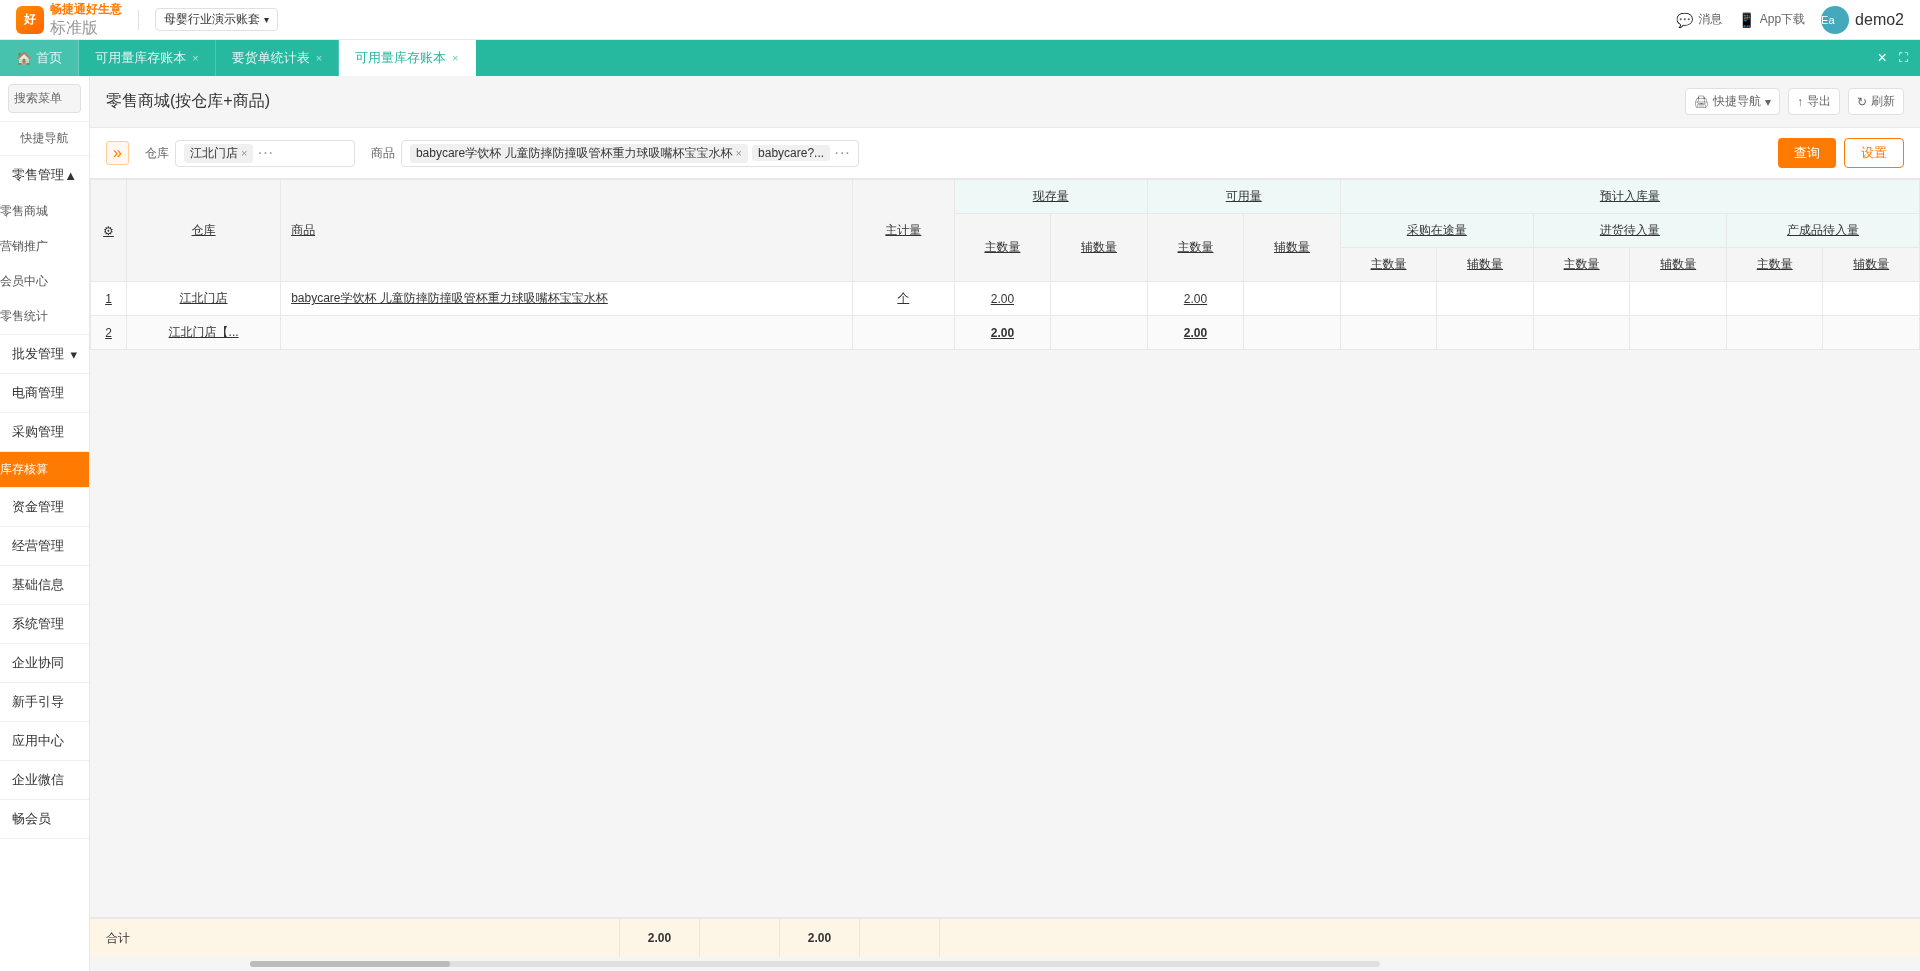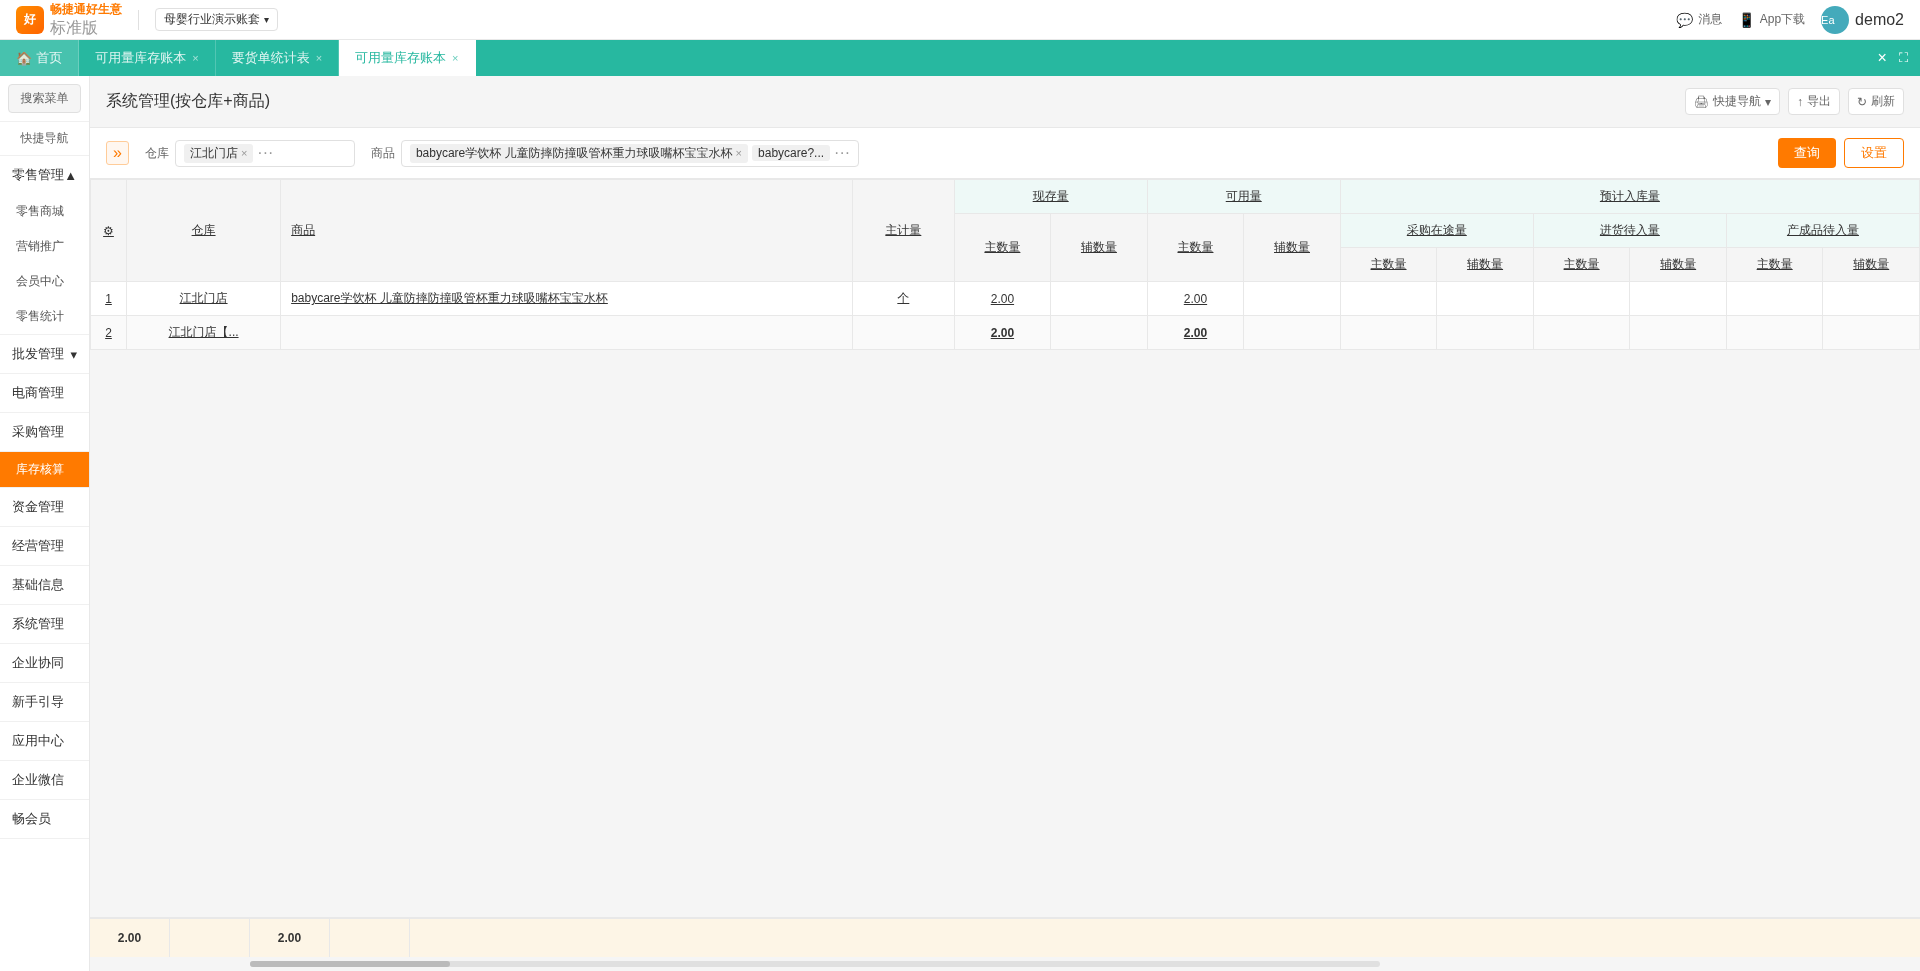--- a/index.html
+++ b/index.html
@@ -38,29 +38,29 @@
 
     
     .main-area { display: flex; flex: 1; overflow: hidden; }
 
     
     .sidebar {
       width: 90px; background: #fff; border-right: 1px solid #e8e8e8;
       display: flex; flex-direction: column; overflow-y: auto; flex-shrink: 0;
     }
     .sidebar-search { padding: 8px; border-bottom: 1px solid #f0f0f0; }
-    .sidebar-search-btn { width: 100%; padding: 5px; background: #f5f5f5; border: 1px solid #e0e0e0; border-radius: 4px; text-align: center; font-size: 12px; color: #666; cursor: pointer; }
+    .sidebar-search-btn { width: 100%; padding: 5px; background: #f5f5f5; border: 1px solid #e0e0e0; border-radius: 4px; text-align: left; font-size: 12px; color: #666; cursor: pointer; }
     .sidebar-nav-btn { padding: 8px; text-align: center; font-size: 12px; color: #666; cursor: pointer; border-bottom: 1px solid #f0f0f0; }
     .sidebar-group { border-bottom: 1px solid #f0f0f0; }
     .sidebar-group-title {
       display: flex; align-items: center; justify-content: space-between;
       padding: 10px 12px; font-size: 13px; color: #333; cursor: pointer;
     }
     .sidebar-item {
-      padding: 9px 16px; font-size: 12px; color: #555; cursor: pointer;
+      padding: 9px 0; font-size: 12px; color: #555; cursor: pointer;
       transition: background 0.2s;
     }
     .sidebar-item.active { background: #ff7a00; color: white; }
 
     
     .content { flex: 1; display: flex; flex-direction: column; overflow: hidden; }
 
     
     .page-header {
       display: flex; align-items: center; justify-content: space-between;
@@ -249,21 +249,21 @@
     <div class="sidebar-group">
       <div class="sidebar-group-title">
         <span>畅会员</span>
       </div>
     </div>
   </div>
 
   <div class="content">
 
     <div class="page-header">
-      <div class="page-title">系统管理(按仓库+商品)</div>
+      <div class="page-title">零售商城(按仓库+商品)</div>
       <div class="page-actions">
         <div class="page-action-btn">
           <span>🖨</span>
           <span>快捷导航</span>
           <span>▾</span>
         </div>
         <div class="page-action-btn">
           <span>↑</span>
           <span>导出</span>
         </div>
@@ -380,20 +380,23 @@
             <td></td>
             <td></td>
             <td></td>
             <td></td>
           </tr>
         </tbody>
       </table>
     </div>
 
     <div style="display:flex;align-items:center;background:#fdf5e6;border-top:2px solid #e8e8e8;height:40px;font-size:12px;flex-shrink:0;">
+      <div style="padding:0 16px;color:#333;min-width:530px;border-right:1px solid #e8e8e8;display:flex;align-items:center;height:100%;">
+        <span>合计</span>
+      </div>
       <div style="min-width:80px;padding:0 10px;border-right:1px solid #e8e8e8;height:100%;display:flex;align-items:center;justify-content:center;font-weight:bold;">2.00</div>
       <div style="min-width:80px;padding:0 10px;border-right:1px solid #e8e8e8;height:100%;display:flex;align-items:center;justify-content:center;"></div>
       <div style="min-width:80px;padding:0 10px;border-right:1px solid #e8e8e8;height:100%;display:flex;align-items:center;justify-content:center;font-weight:bold;">2.00</div>
       <div style="min-width:80px;padding:0 10px;border-right:1px solid #e8e8e8;height:100%;display:flex;align-items:center;justify-content:center;"></div>
     </div>
 
     <div style="background:#f5f5f5;height:14px;display:flex;align-items:center;padding:0 540px 0 160px;flex-shrink:0;">
       <div style="flex:1;height:6px;background:#e0e0e0;border-radius:3px;position:relative;">
         <div style="width:200px;height:6px;background:#bbb;border-radius:3px;"></div>
       </div>

